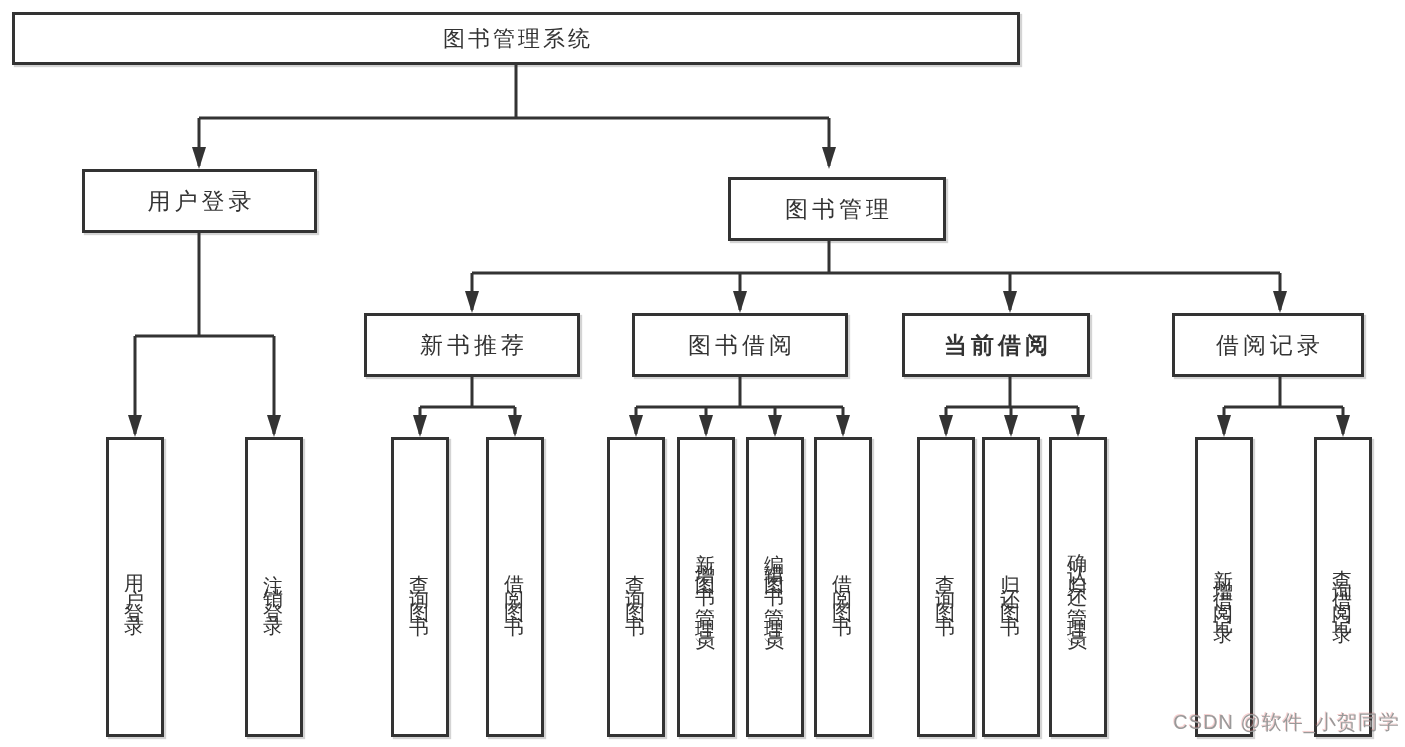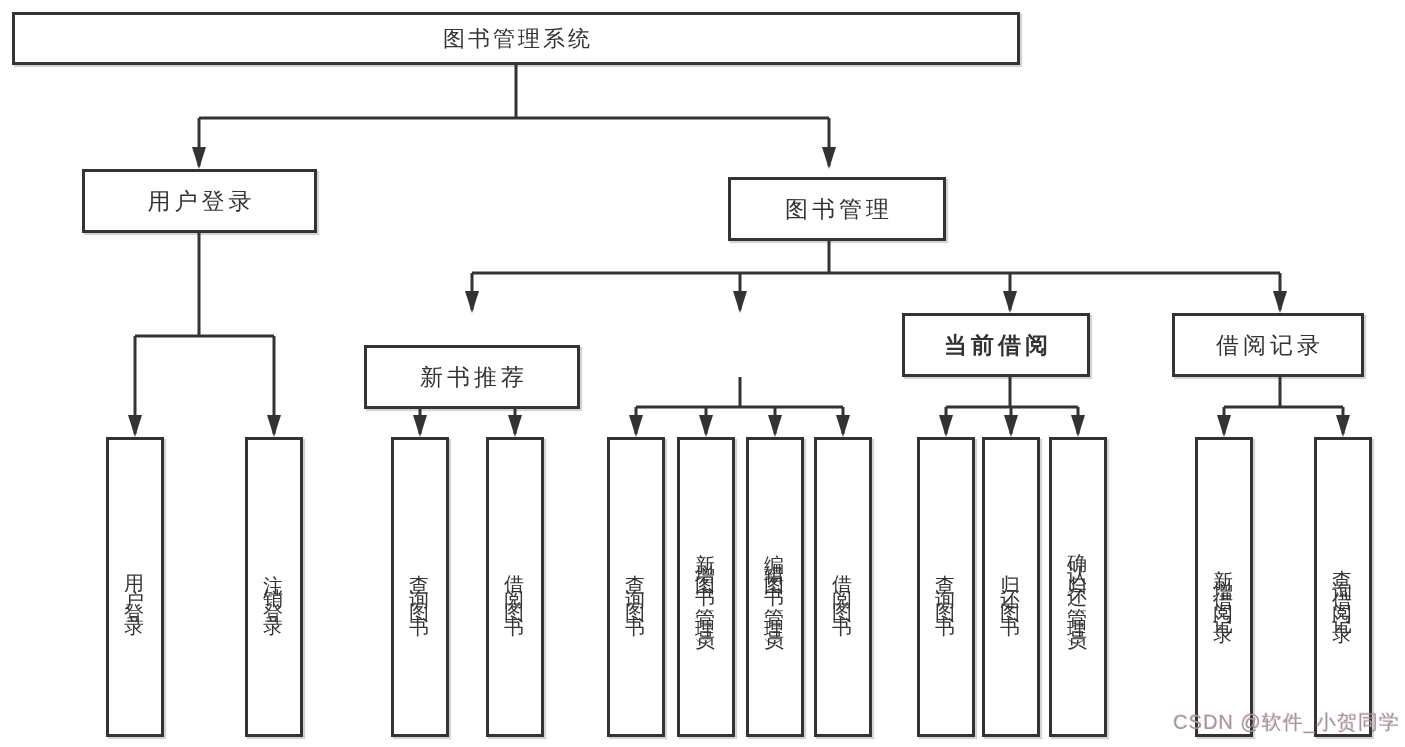--- a/index.html
+++ b/index.html
@@ -40,21 +40,21 @@
     font-size: 23px;
     letter-spacing: 4px;
     text-indent: 4px;
     white-space: nowrap;
     color: #333333;
   }
   #root-node { left: 12px; top: 12px; width: 1008px; height: 53px; }
   #root-node .hlabel { font-size: 22px; letter-spacing: 3px; }
   #node-user-login   { left: 82px;   top: 169px; width: 235px; height: 64px; }
   #node-book-mgmt    { left: 712px;  top: 177px; width: 218px; height: 64px; margin-left: 16px; }
-  #node-new-books    { left: 364px;  top: 313px; width: 216px; height: 64px; margin-top: 32px; }
+  #node-new-books    { left: 364px;  top: 313px; width: 216px; height: 64px; }
   #node-book-borrow  { left: 632px;  top: 313px; width: 216px; height: 64px; }
   #node-current-borrow { left: 902px; top: 313px; width: 188px; height: 64px; font-weight: bold; }
   #node-borrow-records { left: 1172px; top: 313px; width: 192px; height: 64px; }
 
   .vbox {
     position: absolute;
     top: 437px;
     width: 58px;
     height: 300px;
     box-sizing: border-box;
@@ -152,20 +152,23 @@
   <div class="hbox" id="node-user-login">
     <span class="hlabel">用户登录</span>
   </div>
   <div class="hbox" id="node-book-mgmt">
     <span class="hlabel">图书管理</span>
   </div>
 
   <div class="hbox" id="node-new-books">
     <span class="hlabel">新书推荐</span>
   </div>
+  <div class="hbox" id="node-book-borrow">
+    <span class="hlabel">图书借阅</span>
+  </div>
   <div class="hbox" id="node-current-borrow">
     <span class="hlabel">当前借阅</span>
   </div>
   <div class="hbox" id="node-borrow-records">
     <span class="hlabel">借阅记录</span>
   </div>
 
   <div class="vbox" id="leaf-login">
     <span class="vlabel">用户登录</span>
   </div>

